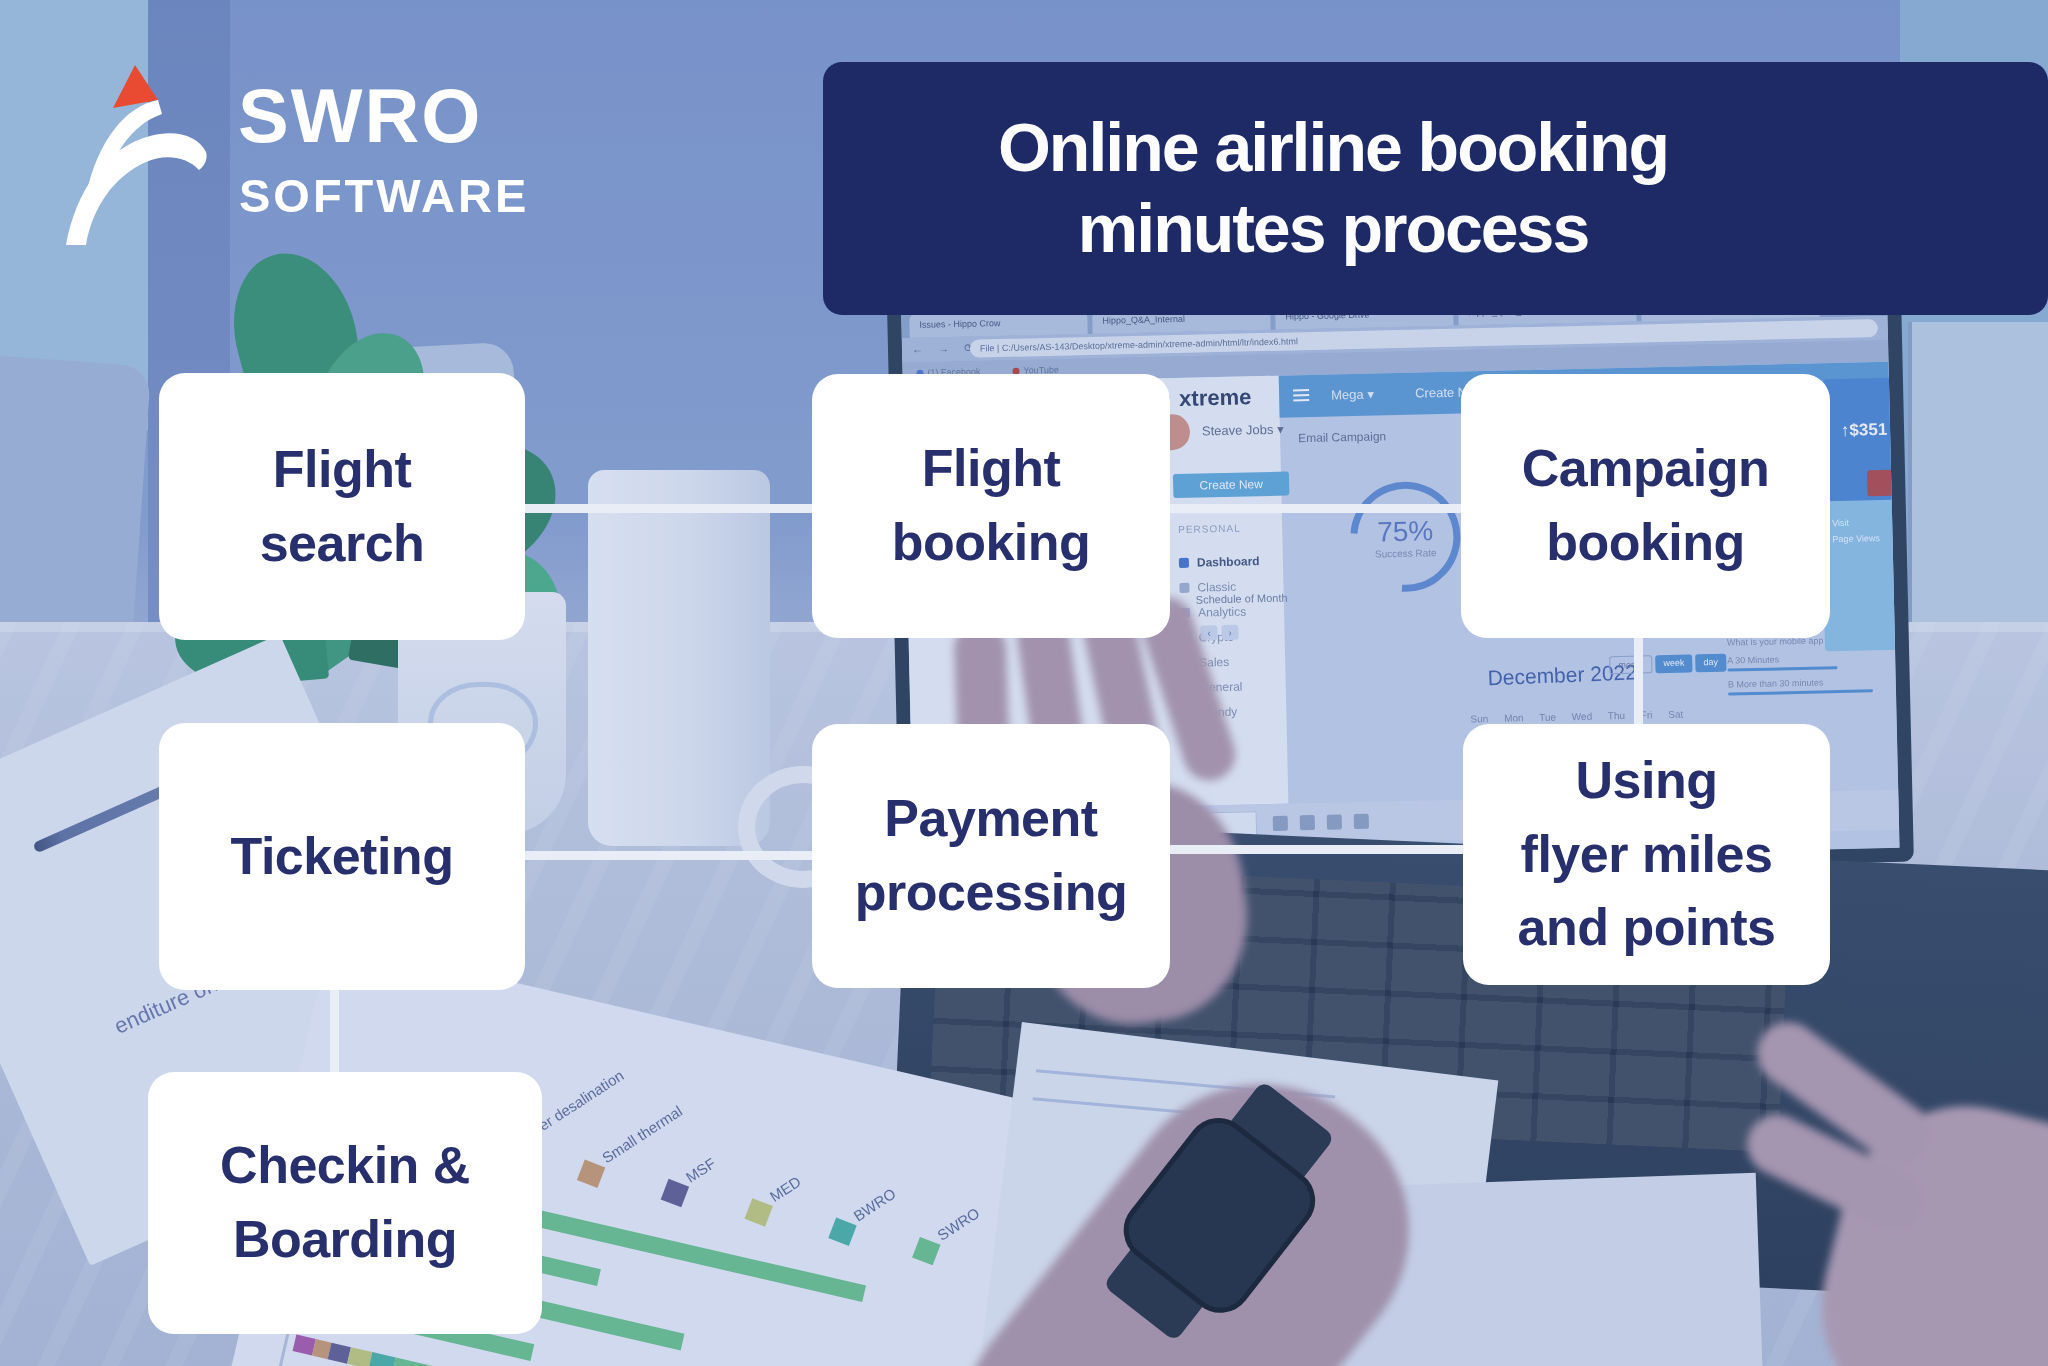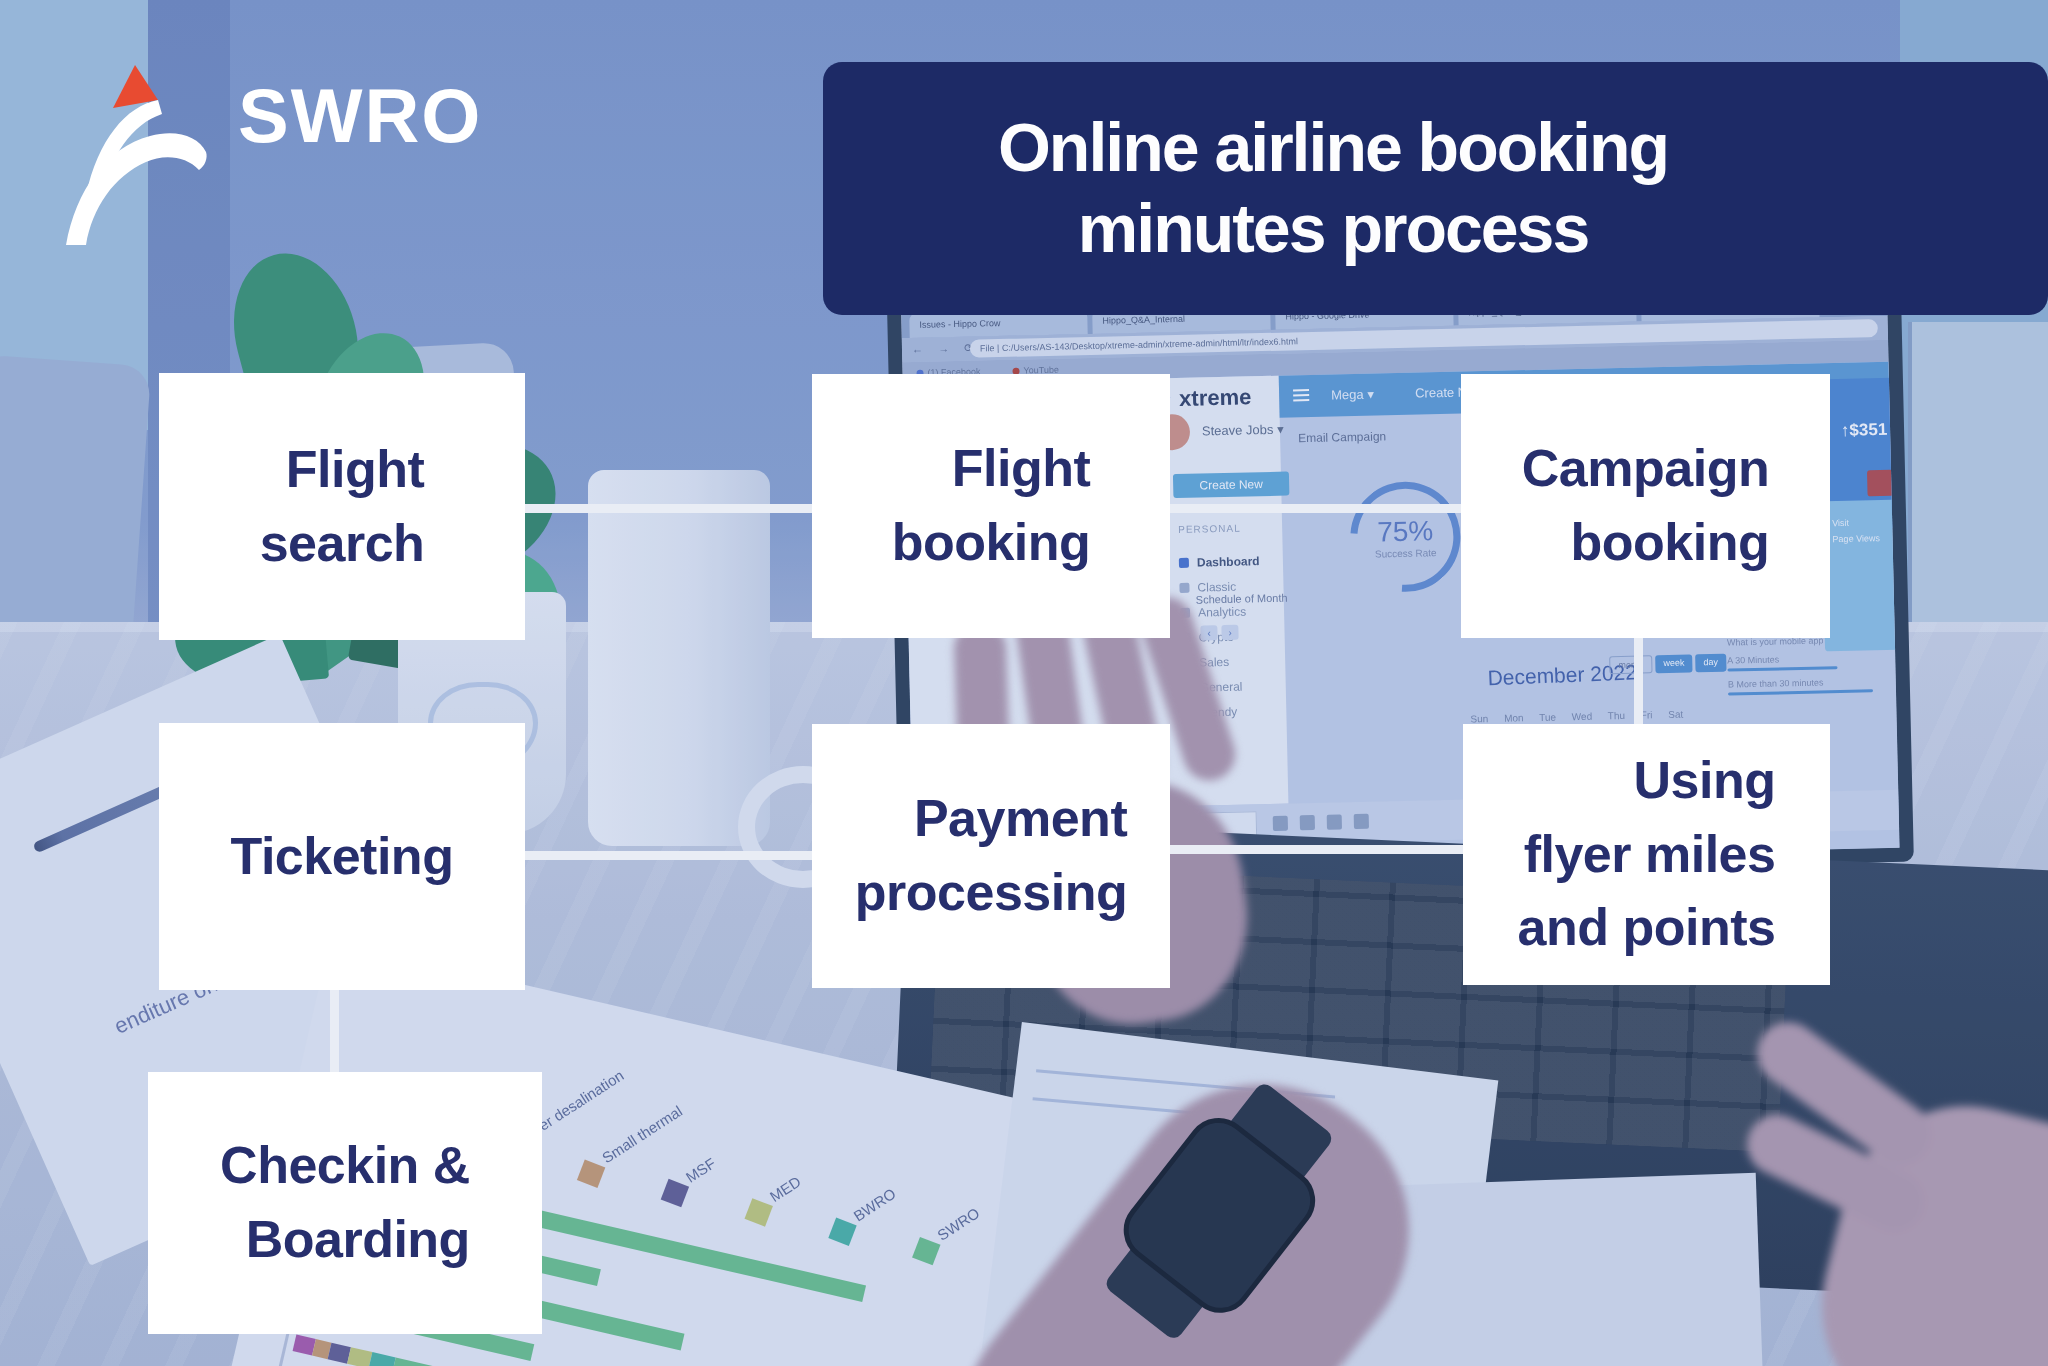--- a/index.html
+++ b/index.html
@@ -135,21 +135,21 @@
 
   
   .connector{background:#e9edf5;z-index:12;}
   .c1{left:525px;top:504px;width:287px;height:9px;}
   .c2{left:1170px;top:504px;width:291px;height:9px;}
   .c3{left:1634px;top:638px;width:9px;height:86px;}
   .c4{left:525px;top:851px;width:287px;height:9px;}
   .c5{left:1170px;top:845px;width:293px;height:9px;}
   .c6{left:330px;top:990px;width:9px;height:82px;}
 
-  .node{background:#ffffff;z-index:13;display:flex;align-items:center;justify-content:center;text-align:right;}
+  .node{background:#ffffff;z-index:13;display:flex;align-items:center;justify-content:center;text-align:center;border-radius:26px;}
   .node-label{white-space:pre-line;font-size:52px;line-height:1.42;font-weight:bold;color:#272f6d;letter-spacing:-.5px;}
   .n1{left:159px;top:373px;width:366px;height:267px;}
   .n2{left:812px;top:374px;width:358px;height:264px;}
   .n3{left:1461px;top:374px;width:369px;height:264px;}
   .n4{left:159px;top:723px;width:366px;height:267px;}
   .n5{left:812px;top:724px;width:358px;height:264px;}
   .n6{left:1463px;top:724px;width:367px;height:261px;}
   .n7{left:148px;top:1072px;width:394px;height:262px;}
 
   .banner{left:823px;top:62px;width:1225px;height:253px;background:#1d2a66;z-index:14;border-radius:19px;}
@@ -450,15 +450,16 @@
     </div>
   </div>
 
   <div class="abs logo">
     <svg width="170" height="205" viewBox="0 0 170 205">
       <polygon points="77,25 55,68 100,60" fill="#e84b31"></polygon>
       <path d="M28 155 C 40 100, 68 66, 100 60 L 104 74 C 74 84, 52 116, 44 158 Z" fill="#ffffff"></path>
       <path d="M8 205 C 18 150, 48 108, 92 96 C 118 89, 140 96, 148 112 C 150 118, 147 126, 141 130 C 128 116, 106 114, 88 122 C 56 136, 34 168, 28 205 Z" fill="#ffffff"></path>
     </svg>
     <div class="brand1">SWRO</div>
+    <div class="brand2">SOFTWARE</div>
   </div>
 
 </div>
 
 </body></html>

